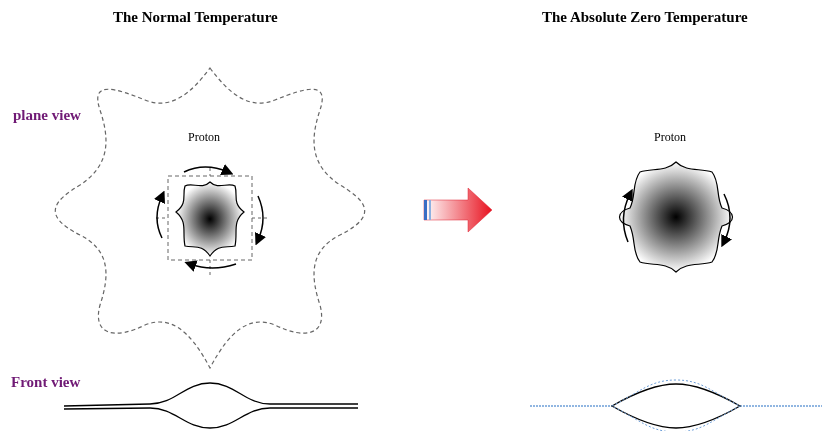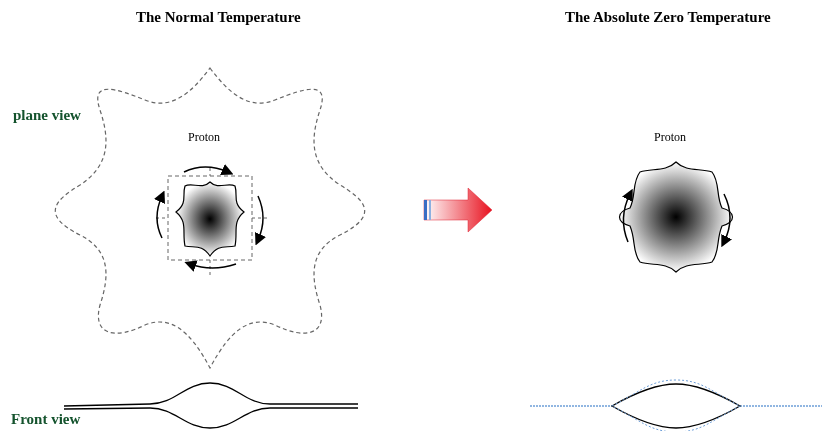--- a/index.html
+++ b/index.html
@@ -1,28 +1,28 @@
 <!DOCTYPE html>
 <html><head>
   <meta charset="utf-8">
   <style>
     html, body { margin: 0; padding: 0; background: #ffffff; }
     body { width: 825px; height: 431px; position: relative; overflow: hidden; font-family: "Liberation Serif", serif; }
-    .title { position: absolute; font-weight: bold; font-size: 15px; color: #000; white-space: nowrap; margin-left: 23px; }
-    .label-bold { position: absolute; font-weight: bold; font-size: 15px; color: #14532d; white-space: nowrap; }
+    .title { position: absolute; font-weight: bold; font-size: 15px; color: #000; white-space: nowrap; }
+    .label-bold { position: absolute; font-weight: bold; font-size: 15px; color: #701a75; white-space: nowrap; }
     .label { position: absolute; font-size: 12px; color: #000; white-space: nowrap; }
     svg { position: absolute; left: 0; top: 0; }
   </style>
 </head>
 <body>
 
 <div class="title" style="left:113px; top:9px;">The Normal Temperature</div>
 <div class="title" style="left:542px; top:9px;">The Absolute Zero Temperature</div>
 <div class="label-bold" style="left:13px; top:107px;">plane view</div>
-<div class="label-bold" style="left:11px; top:374px;margin-top:37px;">Front view</div>
+<div class="label-bold" style="left:11px; top:374px;">Front view</div>
 <div class="label" style="left:188px; top:130px;">Proton</div>
 <div class="label" style="left:654px; top:130px;">Proton</div>
 
 <svg width="825" height="431" viewBox="0 0 825 431">
   <defs>
     <radialGradient id="protonGrad" cx="50%" cy="50%" r="50%">
       <stop offset="0%" stop-color="#000"></stop>
       <stop offset="100%" stop-color="#fff"></stop>
     </radialGradient>
     <linearGradient id="arrowGrad" x1="0" y1="0" x2="1" y2="0">

